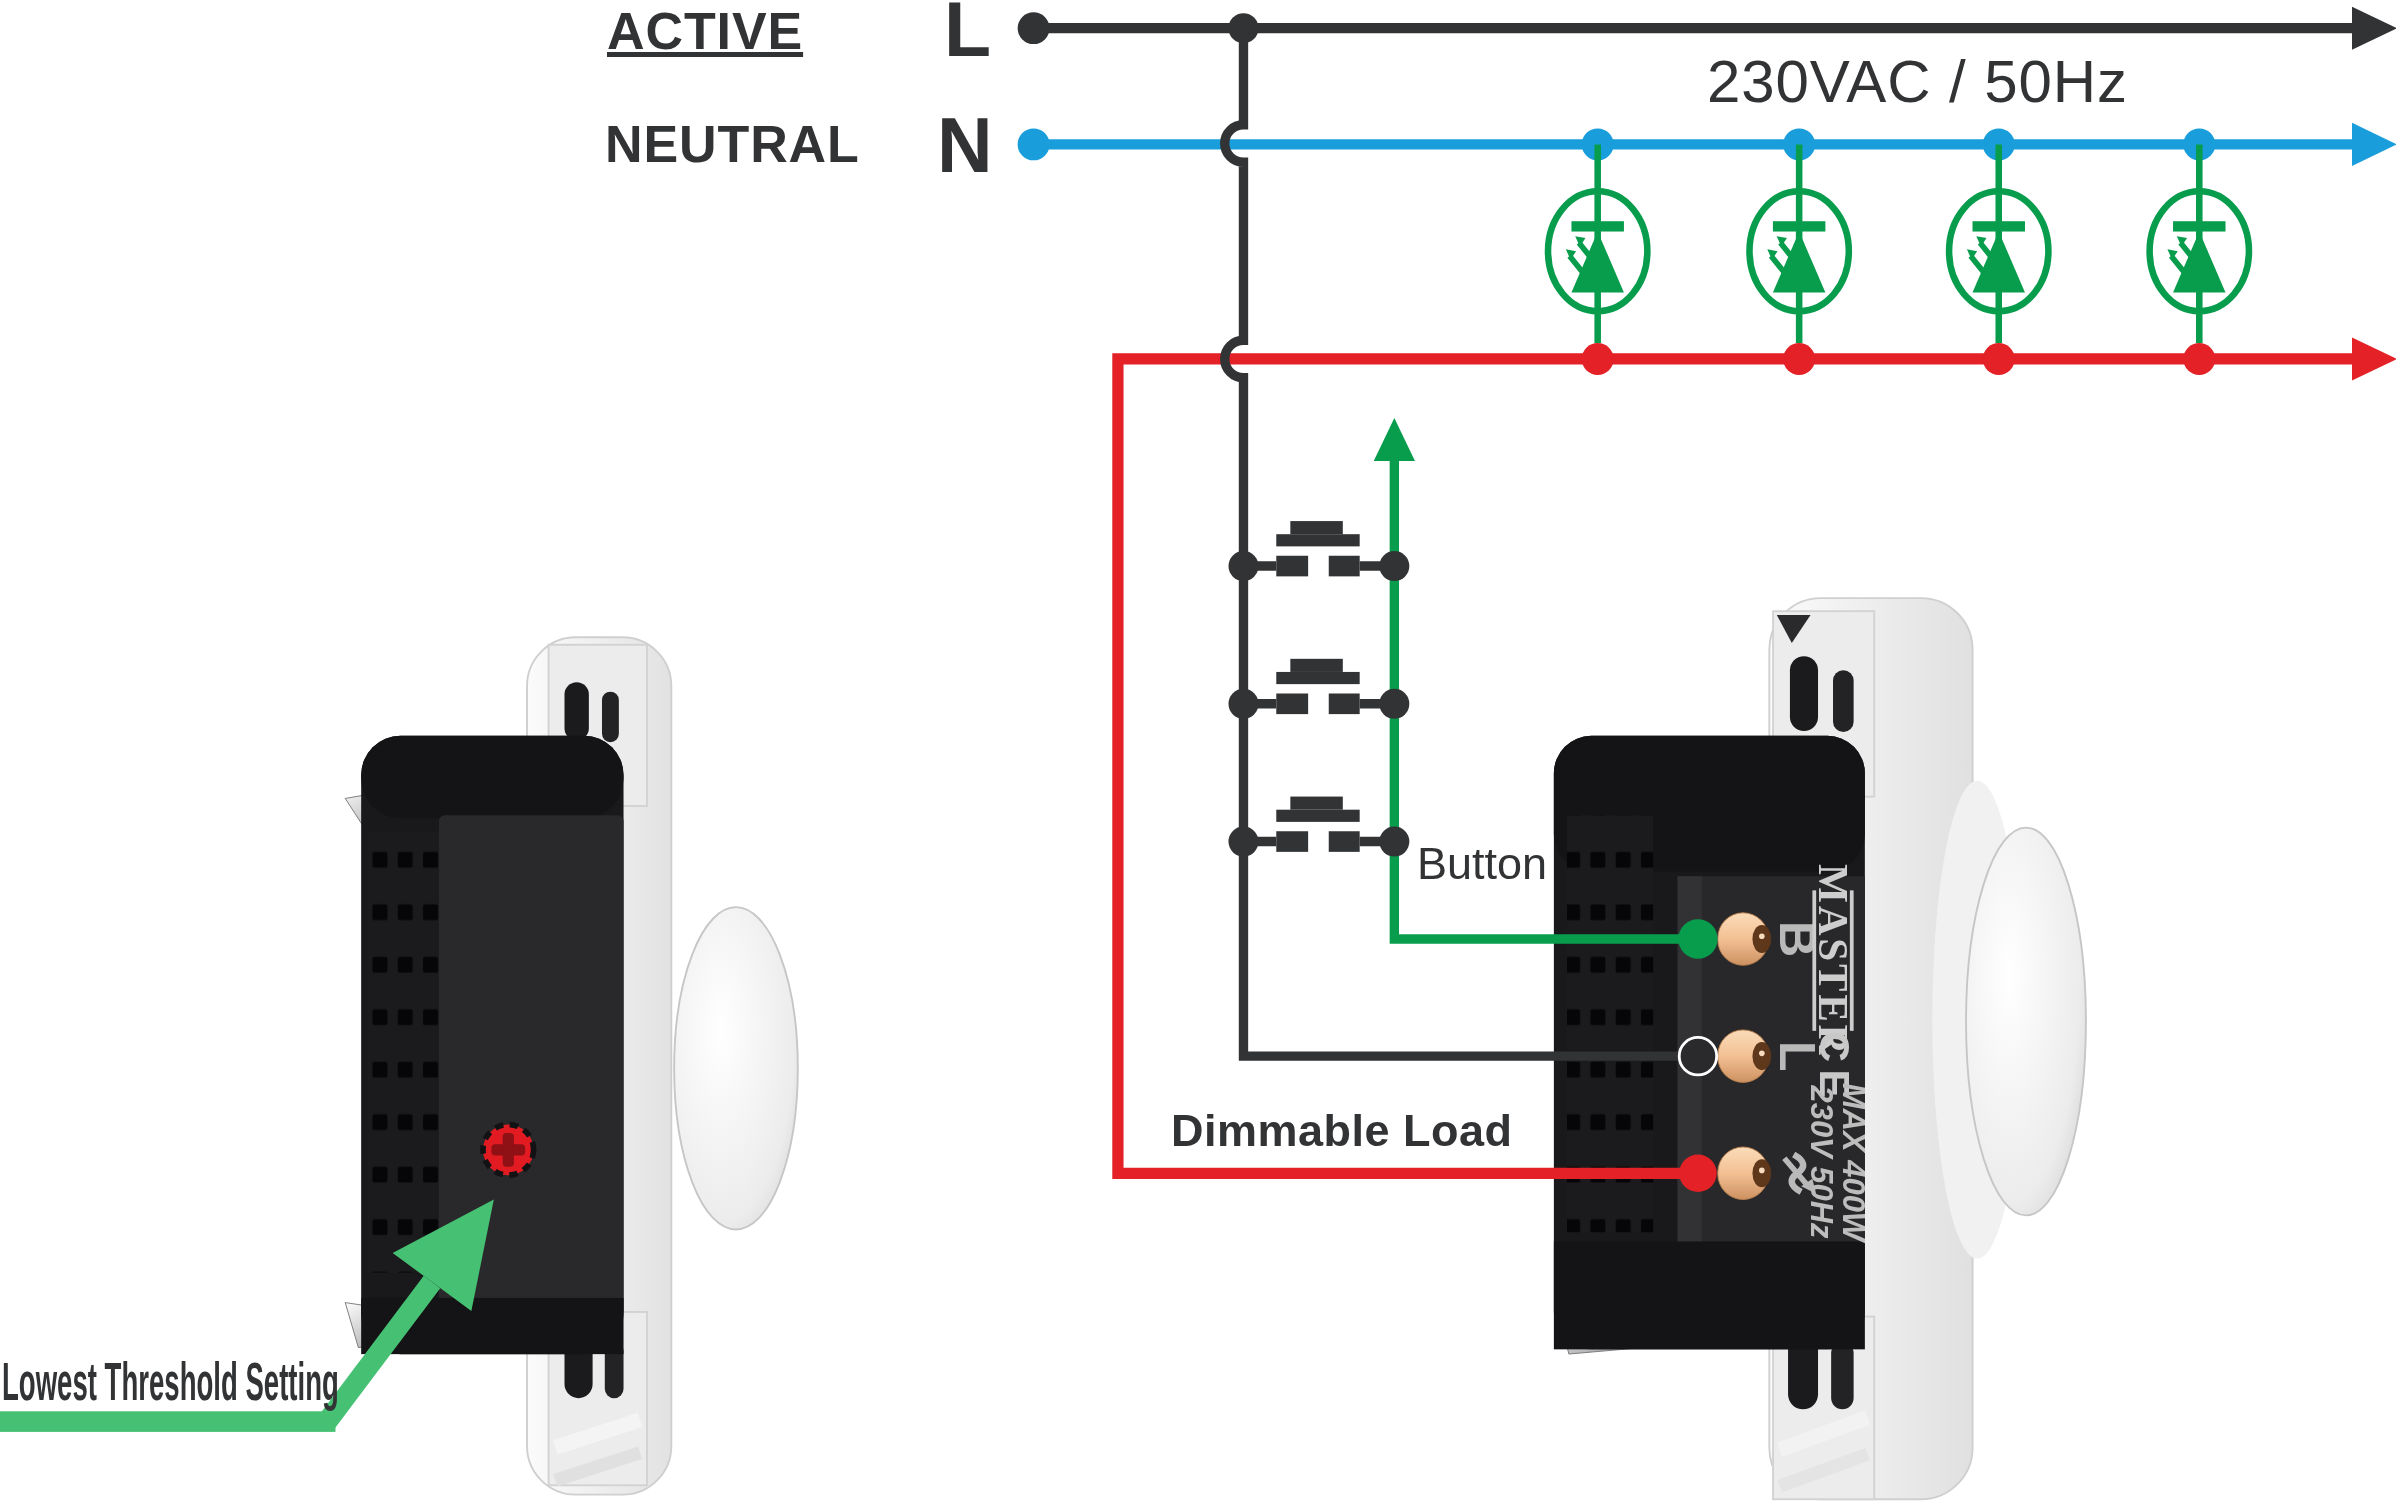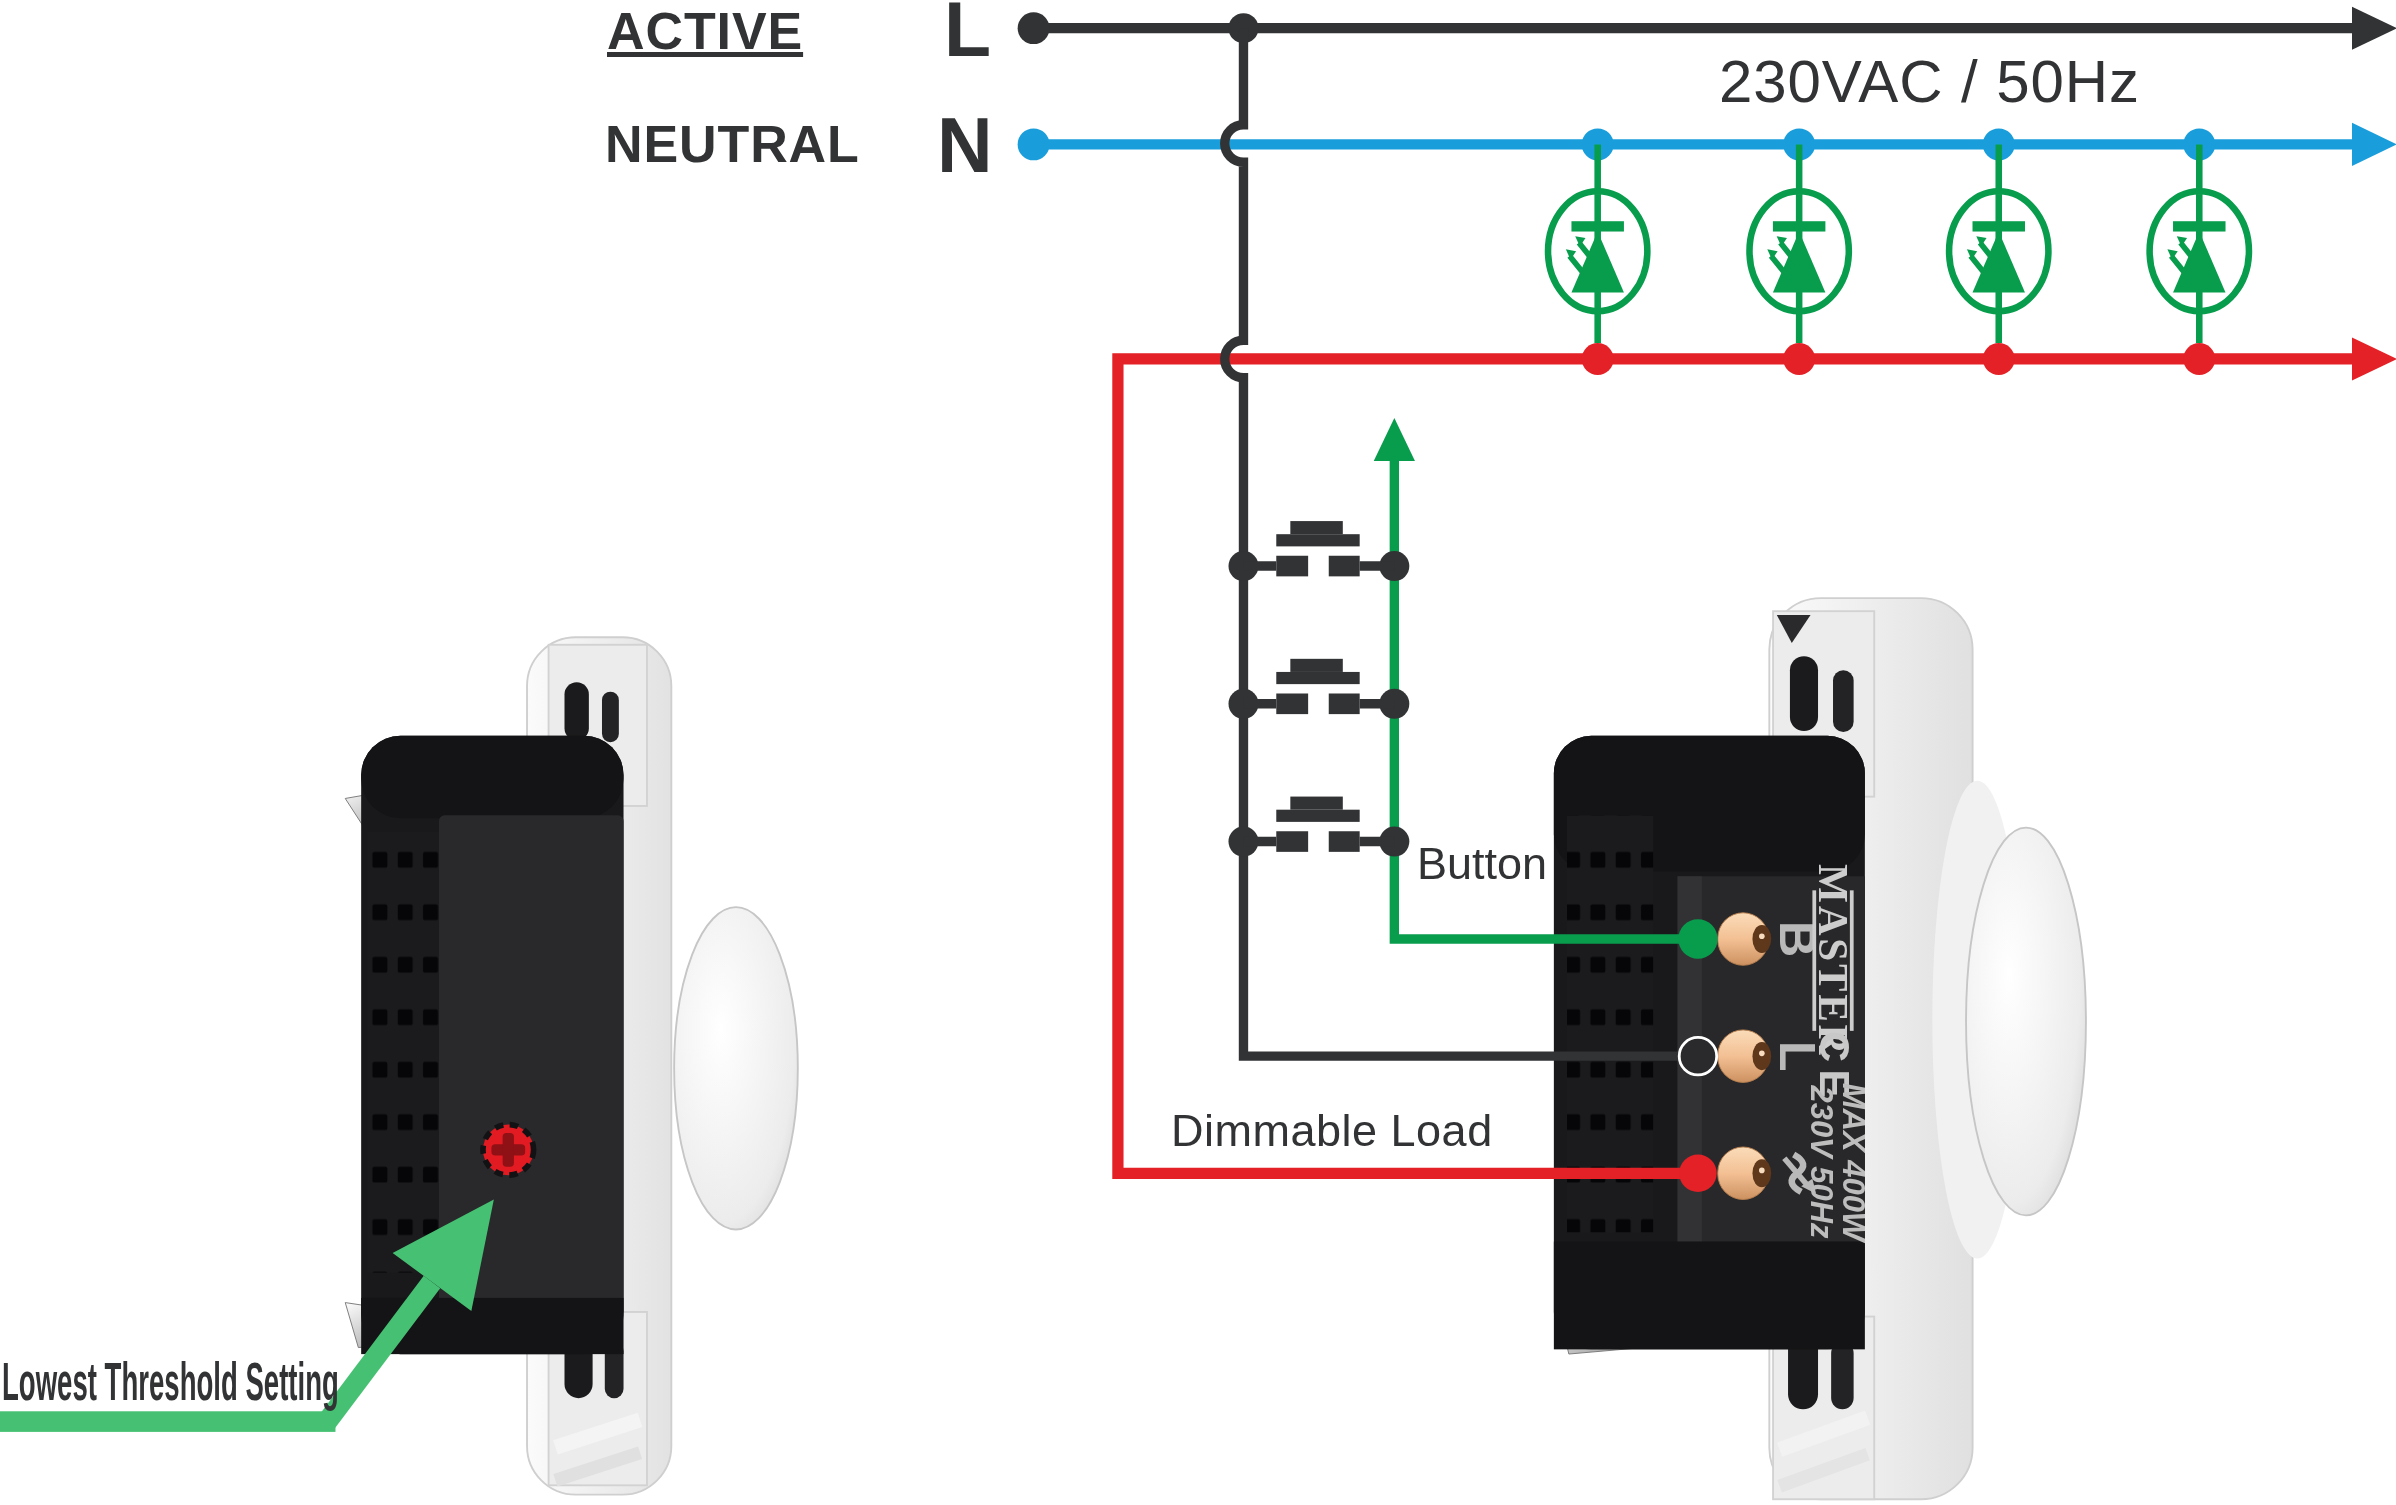--- a/index.html
+++ b/index.html
@@ -274,19 +274,19 @@
       <rect x="0" y="1506" width="358" height="22"></rect>
       <path d="M349 1517 L461 1368" stroke="#46c173" stroke-width="22" fill="none"></path>
       <polygon points="527,1280 419,1337 503,1399"></polygon>
     </g>
   </svg>
 
   <div class="lbl b" style="left:607px;top:4.7px;font-size:52px;letter-spacing:0.9px;text-decoration:underline;">ACTIVE</div>
   <div class="lbl b" style="left:605px;top:118px;font-size:52px;letter-spacing:0.9px;">NEUTRAL</div>
   <div class="lbl b" style="left:944px;top:-9.4px;font-size:77px;">L</div>
   <div class="lbl b" style="left:937px;top:107px;font-size:77px;">N</div>
-  <div class="lbl" style="left:1707px;top:52px;font-size:60px;letter-spacing:0.9px;margin-left:12px;">230VAC / 50Hz</div>
+  <div class="lbl" style="left:1707px;top:52px;font-size:60px;letter-spacing:0.9px;">230VAC / 50Hz</div>
   <div class="lbl" style="left:1417px;top:841px;font-size:45px;">Button</div>
-  <div class="lbl" style="left:1171px;top:1108px;font-size:45px;letter-spacing:0.5px;">Dimmable Load</div>
+  <div class="lbl" style="left:1171px;top:1108px;font-size:45px;letter-spacing:0.5px;font-weight:bold;">Dimmable Load</div>
   <div class="lbl b" style="left:1.9px;top:1355px;font-size:53px;transform:scaleX(0.52);transform-origin:0 0;">Lowest Threshold Setting</div>
 
 </div>
 
 
 </body></html>

